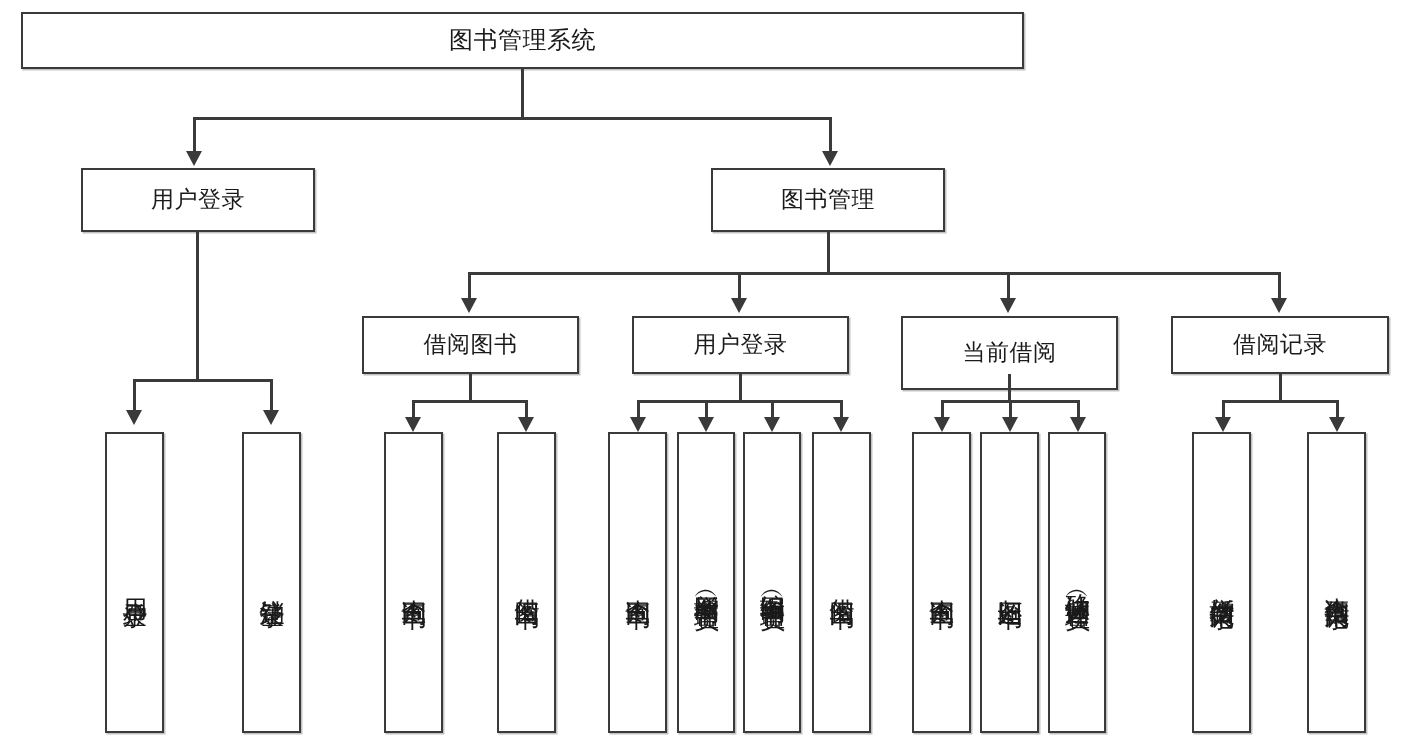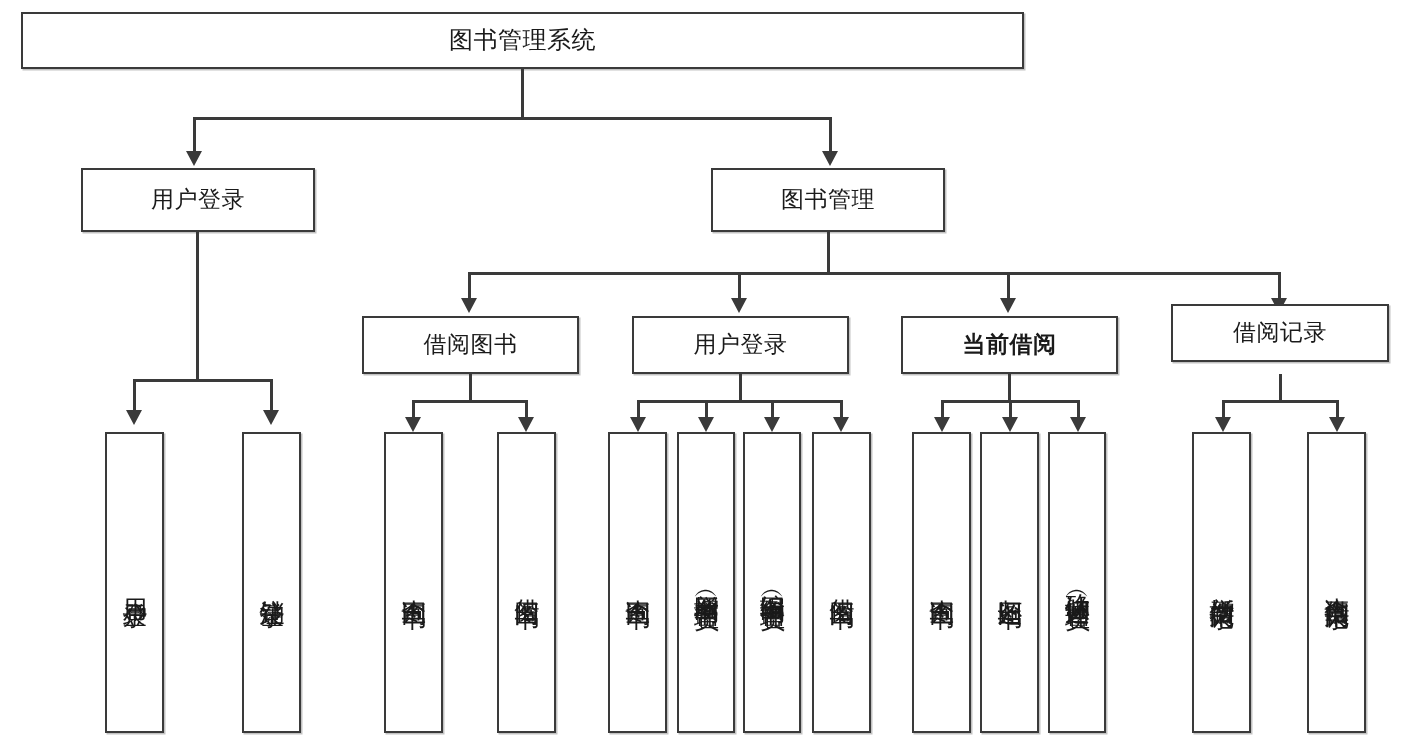--- a/index.html
+++ b/index.html
@@ -122,24 +122,24 @@
   <div class="arrow" style="left:1000px; top:298px;"></div>
   <div class="ln v" style="left:1278px; top:272px; height:26px;"></div>
   <div class="arrow" style="left:1271px; top:298px;"></div>
 
   <div class="node h" style="left:362px; top:316px; width:217px; height:58px;">
     <span class="lbl">借阅图书</span>
   </div>
   <div class="node h" style="left:632px; top:316px; width:217px; height:58px;">
     <span class="lbl">用户登录</span>
   </div>
-  <div class="node h" style="left:901px; top:316px; width:217px; height:58px;font-weight:bold;">
+  <div class="node h" style="left:901px; top:316px; width:217px; height:74px;">
     <span class="lbl">当前借阅</span>
   </div>
-  <div class="node h" style="left:1171px; top:304px; width:218px; height:58px;">
+  <div class="node h" style="left:1171px; top:316px; width:218px; height:58px;">
     <span class="lbl">借阅记录</span>
   </div>
 
   <div class="ln v" style="left:469px; top:374px; height:26px;"></div>
   <div class="ln h" style="left:412px; top:400px; width:115px;"></div>
   <div class="ln v" style="left:412px; top:400px; height:17px;"></div>
   <div class="arrow" style="left:405px; top:417px;"></div>
   <div class="ln v" style="left:525px; top:400px; height:17px;"></div>
   <div class="arrow" style="left:518px; top:417px;"></div>
 

